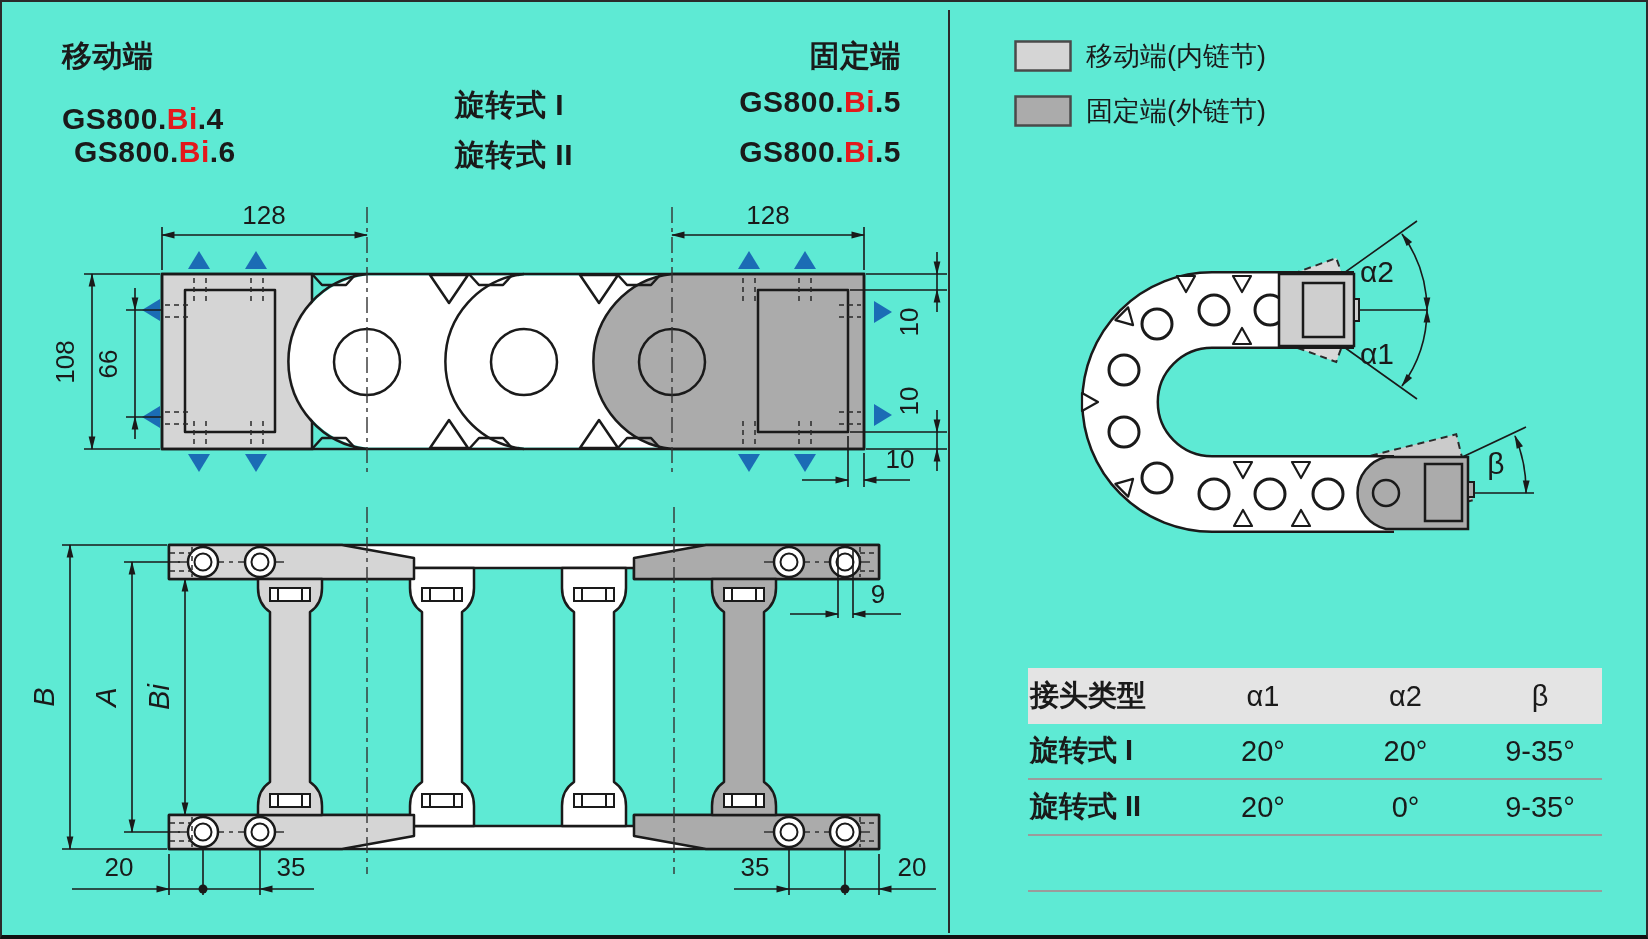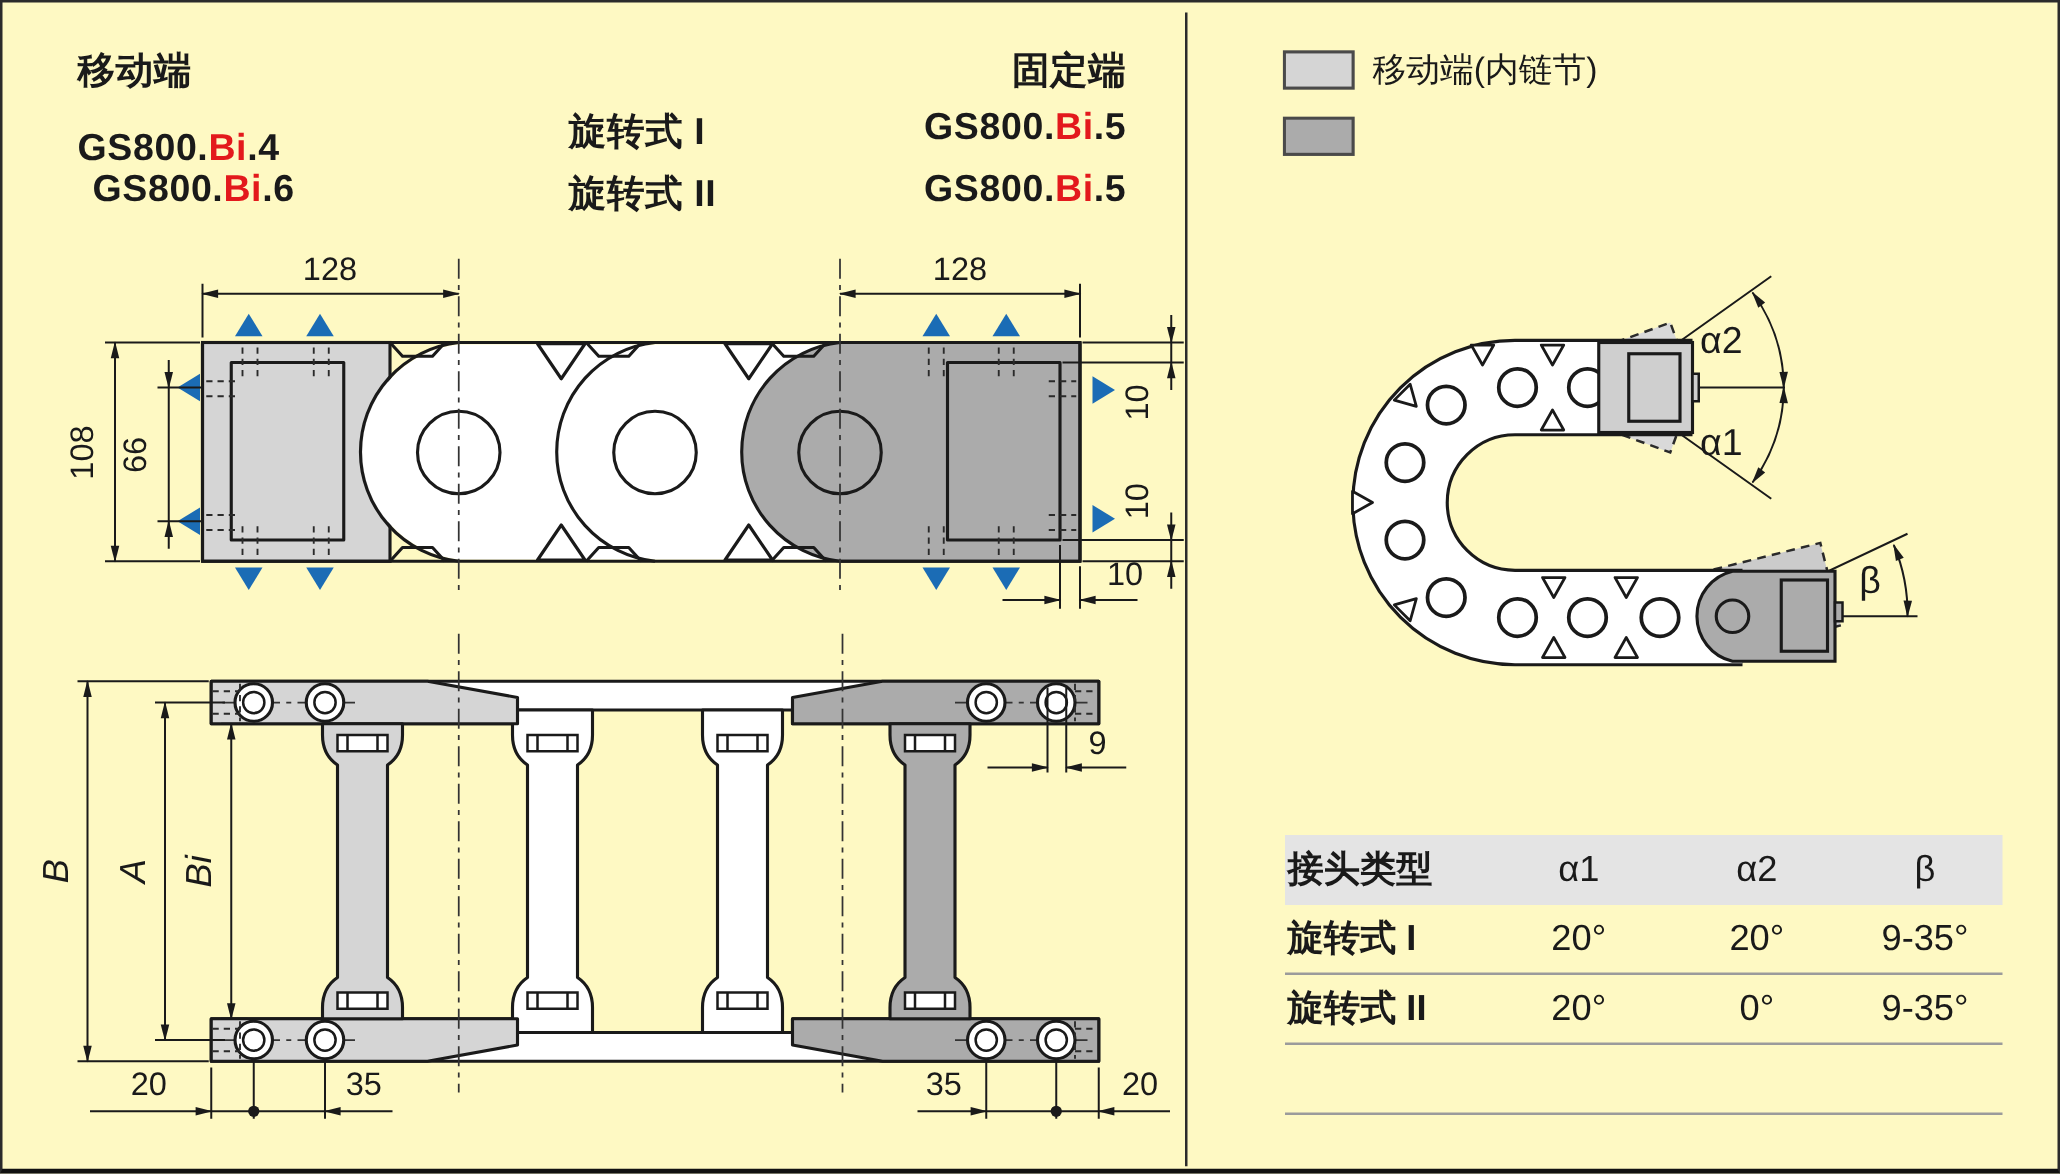--- a/index.html
+++ b/index.html
@@ -1,34 +1,34 @@
 <!DOCTYPE html>
 <html><head>
 <meta charset="utf-8">
 <style>
   html,body{margin:0;padding:0;background:#e8e8e8;}
-  #page{position:relative;width:1648px;height:939px;background:#fef9c3;
+  #page{position:relative;width:1648px;height:939px;background:#5eead4;
         border:2px solid #2b2b2b;border-bottom:4px solid #111;box-sizing:border-box;
         font-family:"Liberation Sans", sans-serif;color:#1a1a1a;overflow:hidden;}
   .abs{position:absolute;}
   .hdr{font-size:30px;font-weight:bold;letter-spacing:.5px;white-space:nowrap;}
   .red{color:#e3191c;}
   svg text{font-family:"Liberation Sans", sans-serif;fill:#1a1a1a;}
   .dimtxt{font-size:26px;}
   .vartxt{font-size:29px;font-style:italic;}
   .angtxt{font-size:30px;}
   .ol{stroke:#1a1a1a;stroke-width:2.5;fill:none;stroke-linejoin:round;}
   .thin{stroke:#1a1a1a;stroke-width:1.6;fill:none;}
   .cl{stroke:#333;stroke-width:1.4;fill:none;stroke-dasharray:16 5 4 5;}
   .hid{stroke:#2a2a2a;stroke-width:1.5;fill:none;stroke-dasharray:5 4;}
   .fl-light{fill:#d5d5d5;}
   .fl-dark{fill:#ababab;}
   .wfill{fill:#ffffff;}
   
-  .leg-row{display:flex;align-items:center;gap:14px;font-size:27px;margin-left:12px;}
+  .leg-row{display:flex;align-items:center;gap:14px;font-size:27px;}
   
   #spec-table{width:574px;font-size:29px;}
   .t-head{display:grid;grid-template-columns:165px 140px 145px 124px;align-items:center;
           height:56px;background:#e4e4e4;}
   .t-row{display:grid;grid-template-columns:165px 140px 145px 124px;align-items:center;
          height:54px;border-bottom:2px solid #9b9b9b;}
   .t-row.empty{border-bottom:2px solid #9b9b9b;}
   .c0{padding-left:2px;font-weight:bold;text-align:left;}
   .cc{text-align:center;}
   .t-head .cc{font-weight:normal;}
@@ -55,20 +55,21 @@
   <div class="abs leg-row" style="left:1012px;top:36px;">
     <svg width="58" height="32">
       <rect x="1.5" y="1.5" width="55" height="29" stroke="#4a4a4a" stroke-width="2.5" fill="#d5d5d5"></rect>
     </svg>
     <span>移动端(内链节)</span>
   </div>
   <div class="abs leg-row" style="left:1012px;top:91px;">
     <svg width="58" height="32">
       <rect x="1.5" y="1.5" width="55" height="29" stroke="#4a4a4a" stroke-width="2.5" fill="#ababab"></rect>
     </svg>
+    <span>固定端(外链节)</span>
   </div>
 
   <div id="spec-table" class="abs" style="left:1026px;top:666px;">
     <div class="t-head">
       <div class="c0">接头类型</div>
       <div class="cc">α1</div>
       <div class="cc">α2</div>
       <div class="cc">β</div>
     </div>
     <div class="t-row">

